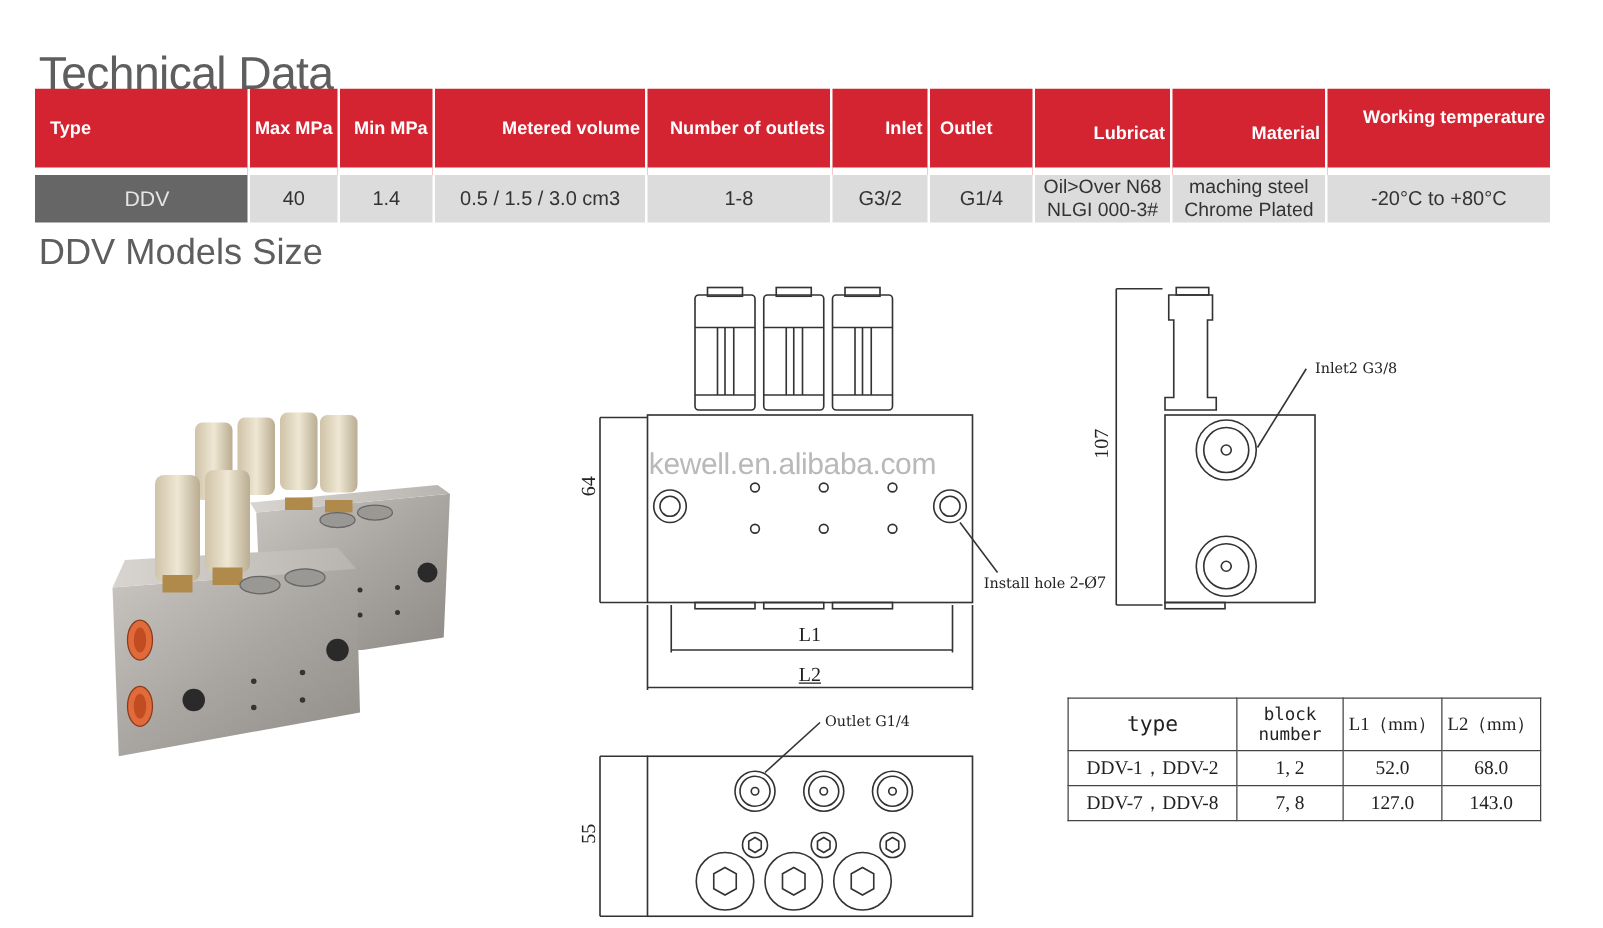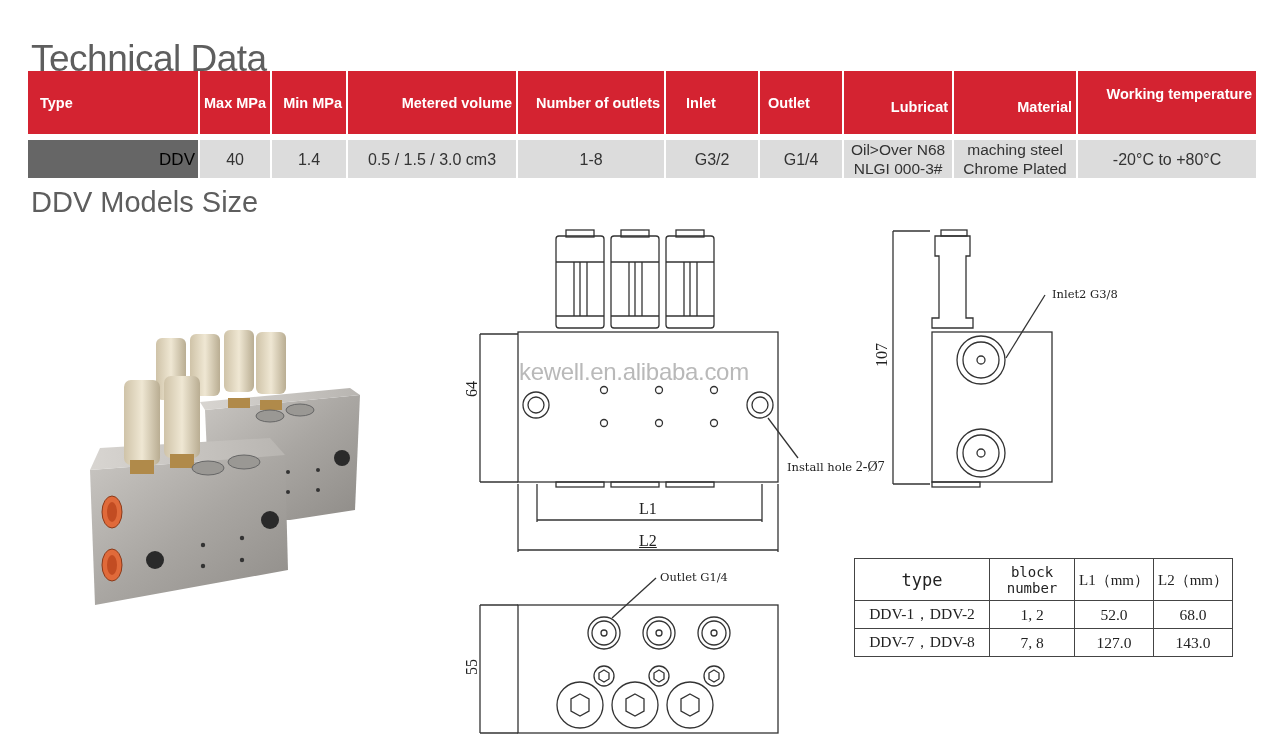--- a/index.html
+++ b/index.html
@@ -3,21 +3,21 @@
 <meta charset="utf-8">
 <style>
   html, body { margin:0; padding:0; background:#ffffff; }
   body { width:1282px; height:742px; position:relative; overflow:hidden; font-family:"Liberation Sans", sans-serif; color:#333; }
   .h1 { position:absolute; left:31px; top:22px; font-size:37px; font-weight:normal; color:#5e5e5e; letter-spacing:-0.5px;margin-top:16px; }
   .h2 { position:absolute; left:31px; top:186px; font-size:29px; font-weight:normal; color:#5e5e5e; }
   table.tech { position:absolute; left:28px; top:71px; border-collapse:separate; border-spacing:2px 0; margin-left:-2px; }
   table.tech th { background:#d42331; color:#fff; font-size:14.5px; font-weight:bold; height:45px; padding:0 4px; text-align:right; border-bottom:6px solid #fff; white-space:nowrap; }
   table.tech th.first { text-align:left; padding-left:12px; }
   table.tech td { background:#dcdcdc; color:#333; font-size:16px; height:36px; text-align:center; padding:0 3px; white-space:nowrap; line-height:19px; }
-  table.tech td.first { background:#666; color:#000000; text-align:right; padding-left:12px; font-size:17px; }
+  table.tech td.first { background:#666; color:#e5e5e5; text-align:center; padding-left:12px; font-size:17px; }
   table.tech td.two { font-size:15.5px; line-height:19px; padding-top:0; }
   .photo { position:absolute; left:60px; top:320px; width:320px; height:300px; }
   .drawing { position:absolute; left:0; top:0; width:1282px; height:742px; pointer-events:none; }
   .drawing * { pointer-events:auto; }
   .dlabel { position:absolute; font-family:"DejaVu Serif", serif; font-size:11.5px; color:#222; white-space:nowrap; }
   .dim { position:absolute; font-family:"Liberation Serif", serif; font-size:16px; color:#222; }
   .dim.rot { transform:rotate(-90deg); transform-origin:center; }
   .watermark { position:absolute; left:519px; top:358px; font-size:24px; color:#b9b9b9; letter-spacing:-0.3px; }
   table.size { position:absolute; left:854px; top:558px; border-collapse:collapse; font-family:"Liberation Serif", serif; color:#222; }
   table.size th, table.size td { border:1.5px solid #444; text-align:center; height:27px; font-size:15.5px; font-weight:normal; padding:0 4px; white-space:nowrap; }
@@ -31,21 +31,21 @@
 <div class="h1">Technical Data</div>
 
 <table class="tech">
   <thead>
     <tr>
       <th class="first" style="width:154px">Type</th>
       <th style="width:62px">Max MPa</th>
       <th style="width:66px">Min MPa</th>
       <th style="width:160px">Metered volume</th>
       <th style="width:138px">Number of outlets</th>
-      <th style="width:68px; text-align:left; padding-left:20px">Inlet</th>
+      <th style="width:68px; text-align:right; padding-left:4px">Inlet</th>
       <th style="width:70px; text-align:left; padding-left:8px">Outlet</th>
       <th style="width:100px; padding-top:8px">Lubricat</th>
       <th style="width:114px; padding-top:8px">Material</th>
       <th style="width:170px; padding-bottom:18px">Working temperature</th>
     </tr>
   </thead>
   <tbody>
     <tr>
       <td class="first">DDV</td>
       <td>40</td>

